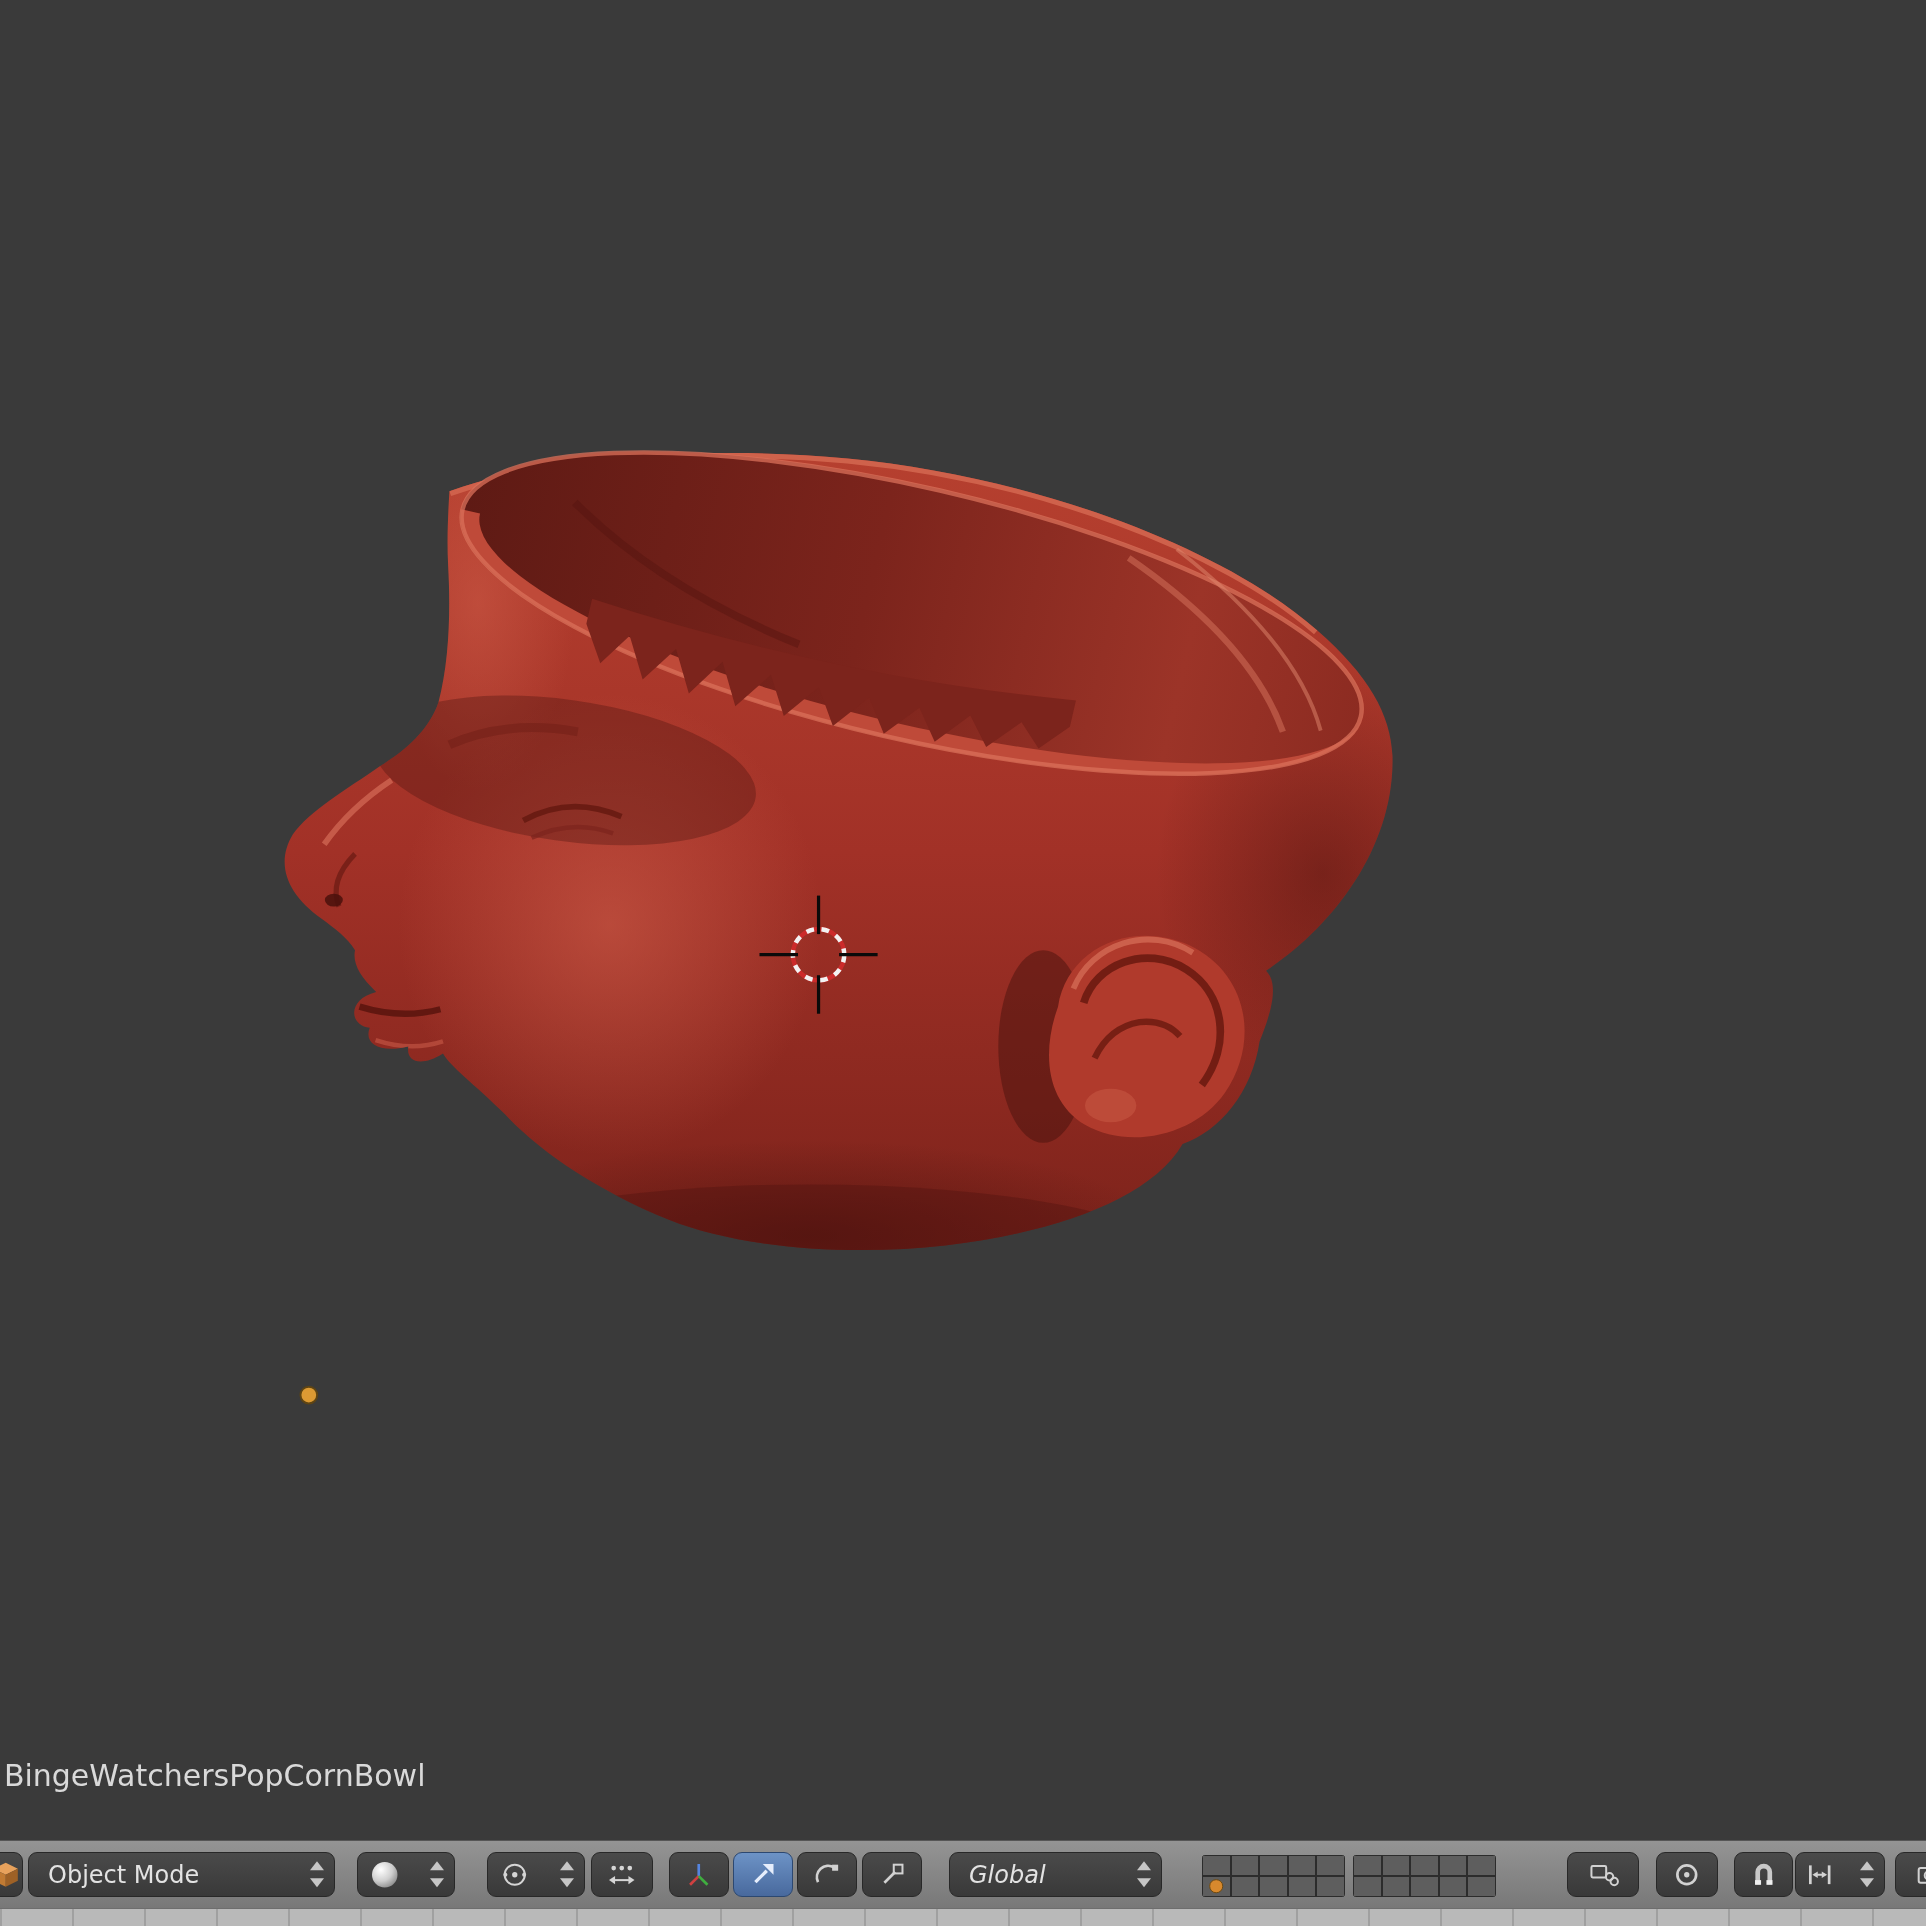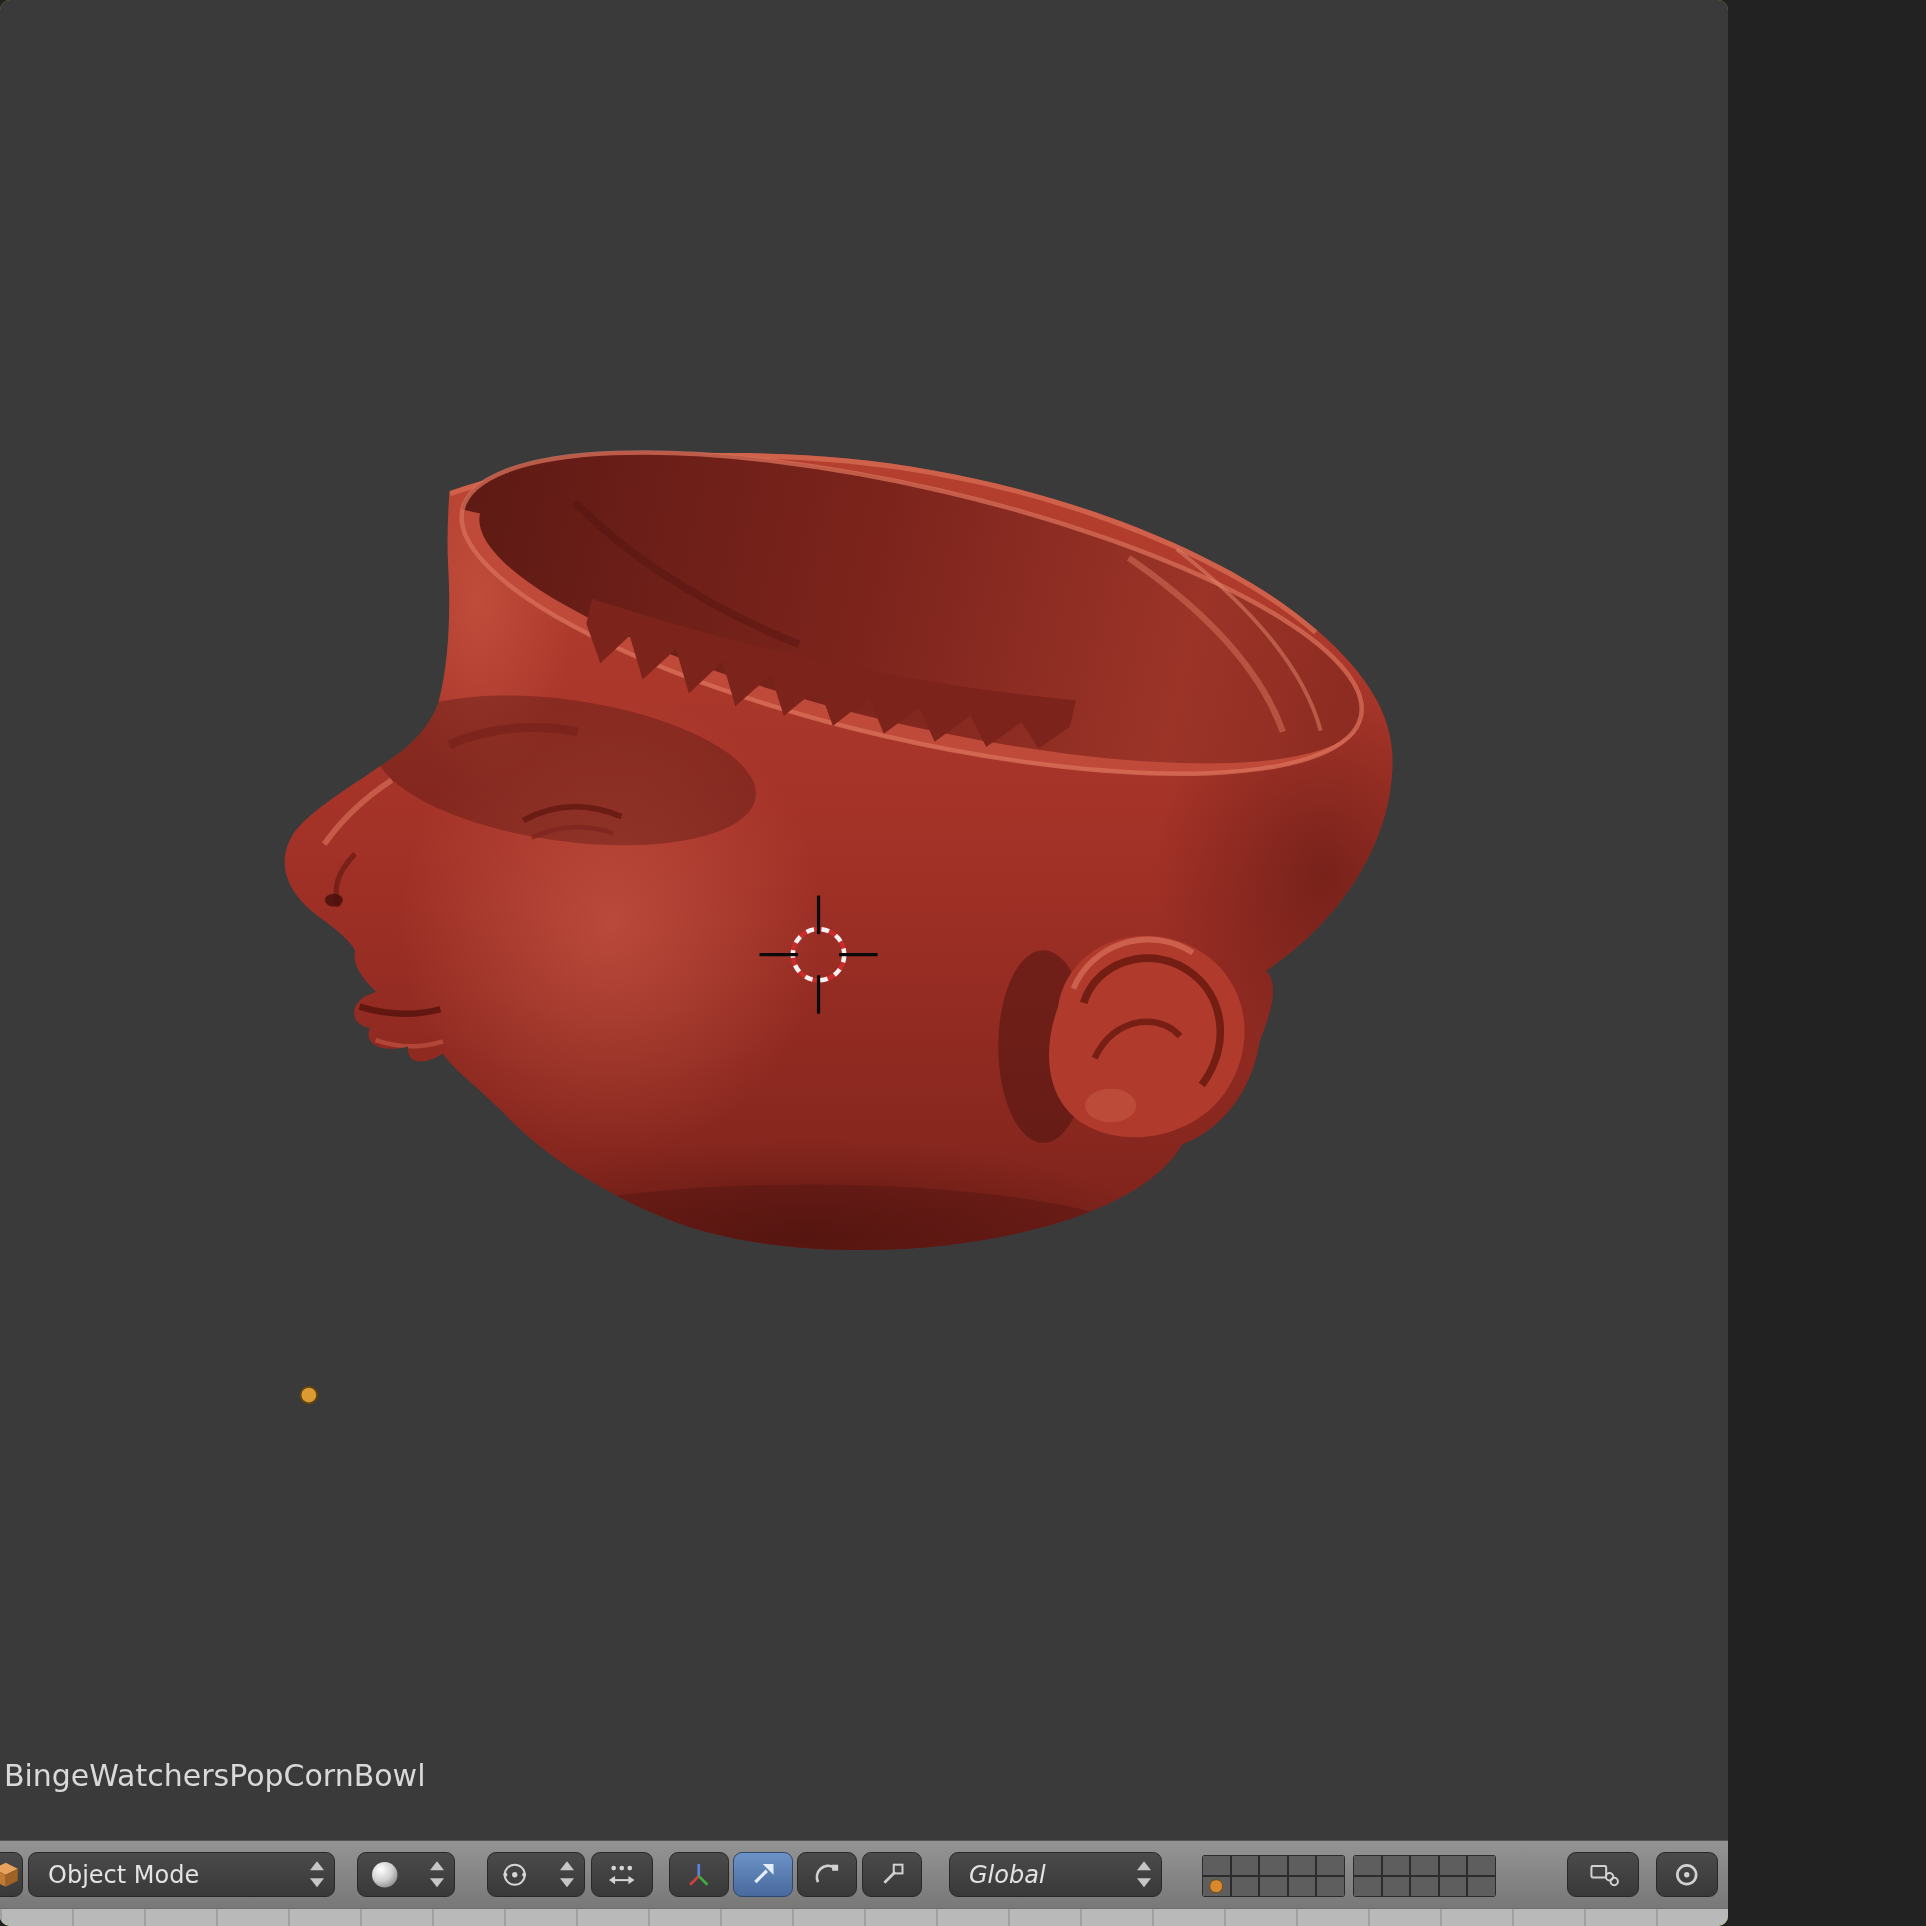--- a/index.html
+++ b/index.html
@@ -1,17 +1,17 @@
 <!DOCTYPE html>
 <html style="font-size:10.3px"><head>
 <meta charset="utf-8">
 <style>
   html,body{margin:0;padding:0;background:#222;}
-  .stage{position:relative;width:1728px;height:1926px;overflow:hidden;background:#84cc16;
-         font-family:"DejaVu Sans","Liberation Sans",sans-serif;border-radius:10px;}
+  .stage{position:relative;width:1926px;height:1926px;overflow:hidden;background:#84cc16;
+         font-family:"DejaVu Sans","Liberation Sans",sans-serif;}
   
   .viewport{position:absolute;left:0;top:0;width:1926px;height:1840px;background:#3a3a3a;}
   .viewport svg{position:absolute;left:0;top:0;}
   .object-label{position:absolute;left:3.9px;top:1758px;font-size:30px;color:#d9d9d9;letter-spacing:0;}
   
   .header{position:absolute;left:0;top:1840px;width:1926px;height:68px;
           background:linear-gradient(#949494,#787878);border-top:1.3px solid #565656;box-sizing:border-box;}
   .btn{position:absolute;top:11px;height:45px;box-sizing:border-box;
        background:linear-gradient(#4a4a4a,#393939);border:1.3px solid #282828;border-radius:9px;
        display:flex;align-items:center;justify-content:center;gap:3.9px;color:#e3e3e3;}

